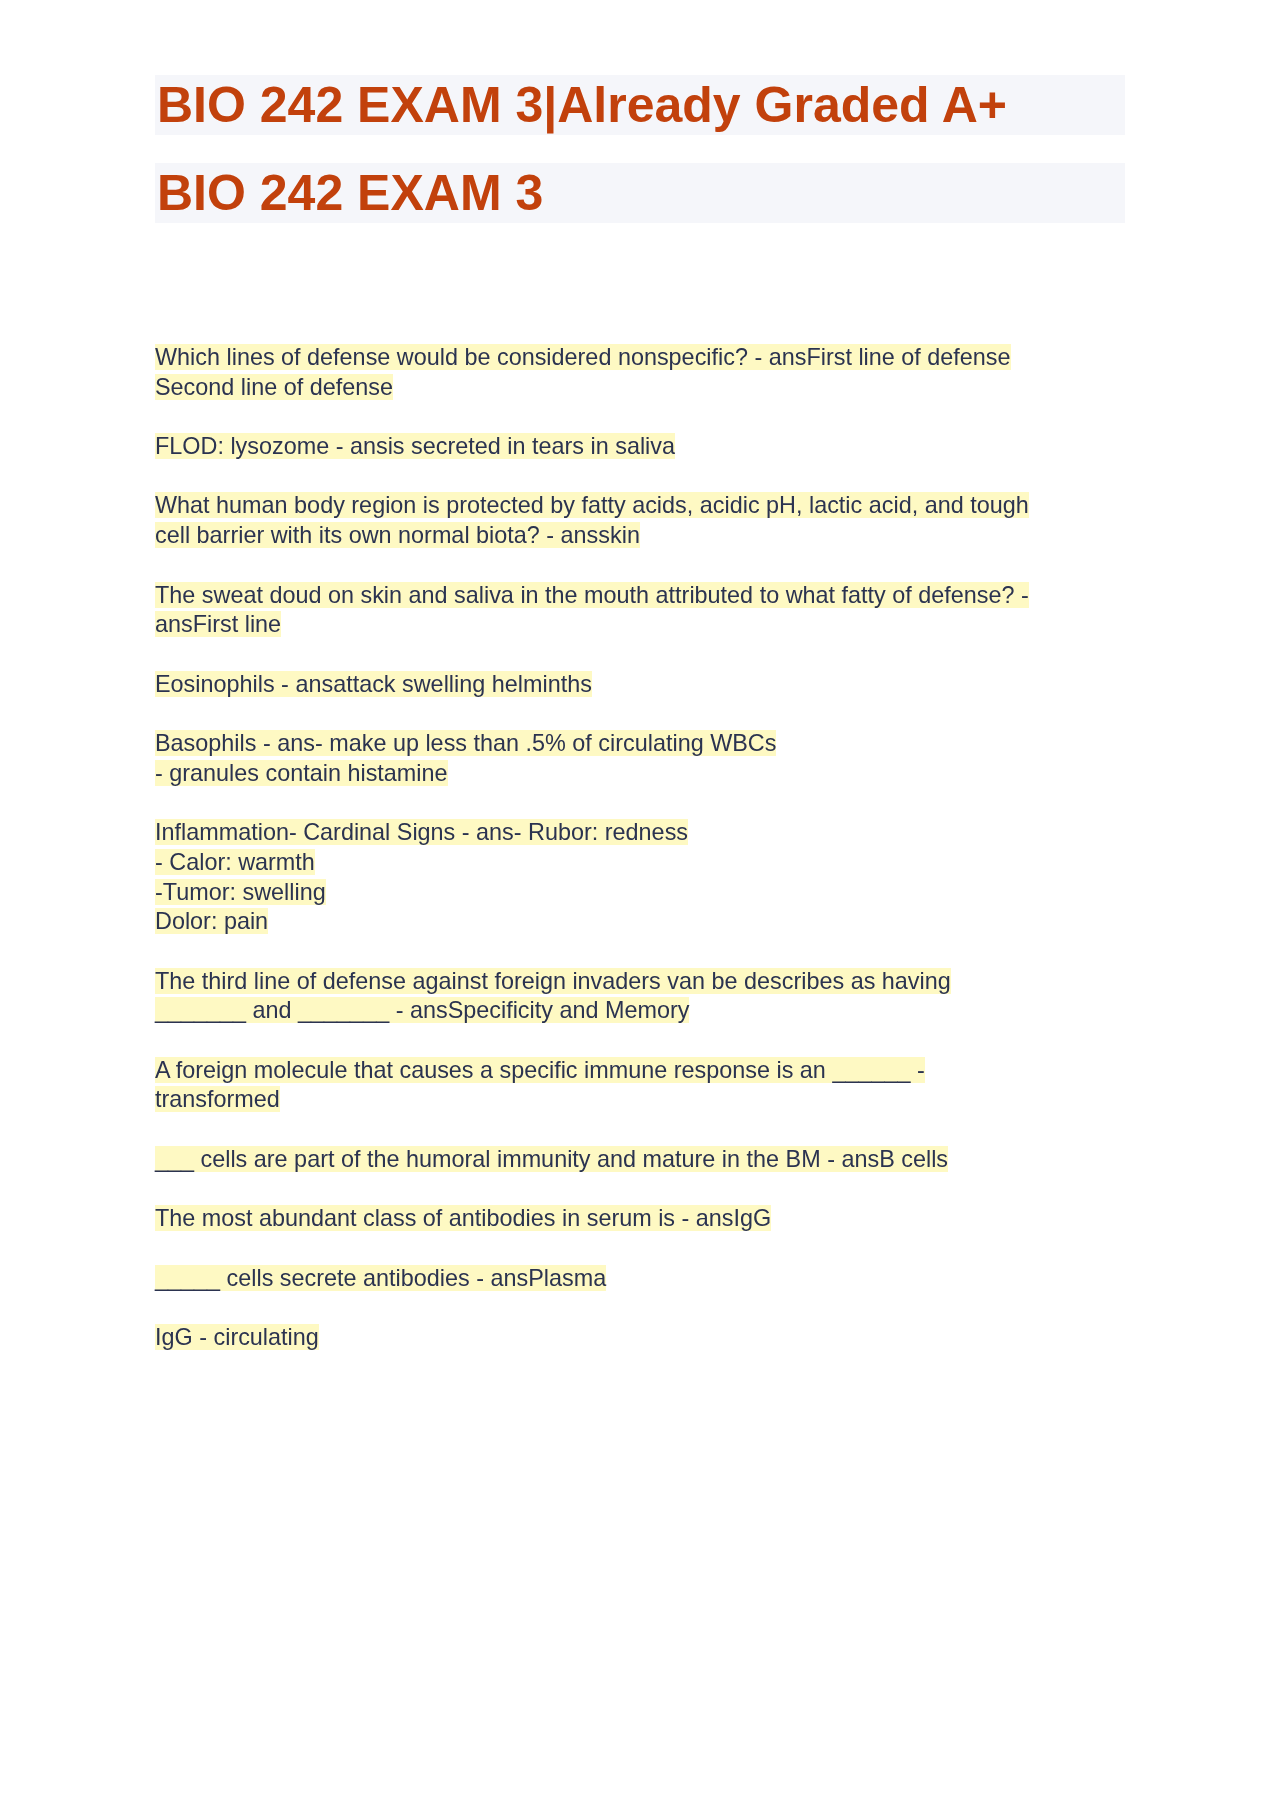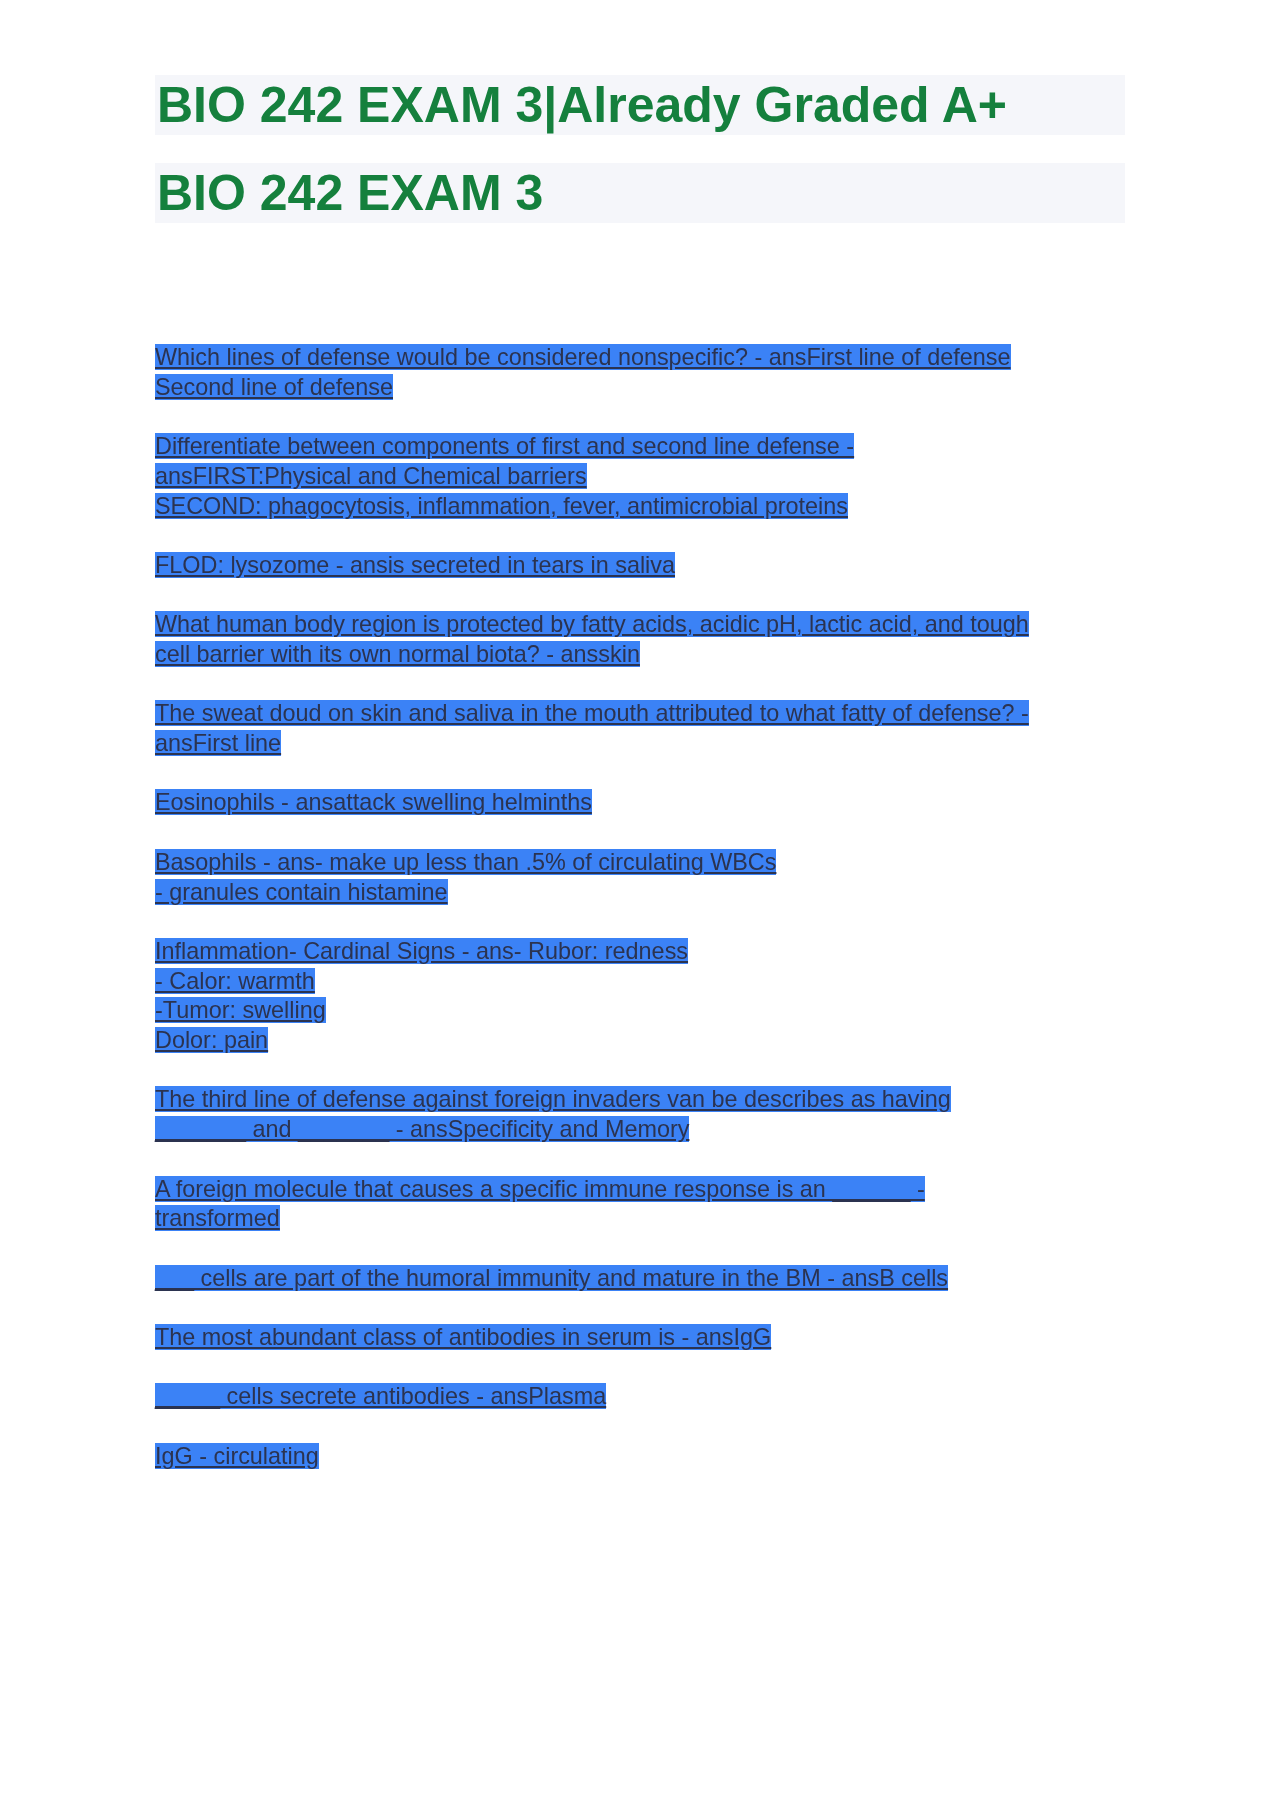--- a/index.html
+++ b/index.html
@@ -24,52 +24,48 @@
   .title {
     display: block;
     background: #f5f6fa;
     font-weight: bold;
     font-size: 50px;
     line-height: 60px;
     height: 60px;
     padding-left: 2px;
     margin: 0 0 28px 0;
     white-space: nowrap;
-    color: #15803d;
+    color: #c2410c;
   }
   .questions {
     margin-top: 120px;
   }
   .qa {
     font-size: 23.4px;
     line-height: 29.7px;
     margin: 0 0 29.7px 0;
     white-space: pre-wrap;
   }
   .qa .line {
-    background: #3b82f6;
+    background: #fef9c3;
     box-decoration-break: clone;
-    text-decoration: underline;
     -webkit-box-decoration-break: clone;
   }
 </style>
 </head>
 <body>
 
 <div class="page">
   <h1 class="title">BIO 242 EXAM 3|Already Graded A+</h1>
   <h1 class="title">BIO 242 EXAM 3</h1>
 
   <div class="questions">
     <div class="qa"><span class="line">Which lines of defense would be considered nonspecific? - ansFirst line of defense</span>
 <span class="line">Second line of defense</span></div>
 
-    <div class="qa"><span class="line">Differentiate between components of first and second line defense -</span>
-<span class="line">ansFIRST:Physical and Chemical barriers</span>
-<span class="line">SECOND: phagocytosis, inflammation, fever, antimicrobial proteins</span></div>
 
     <div class="qa"><span class="line">FLOD: lysozome - ansis secreted in tears in saliva</span></div>
 
     <div class="qa"><span class="line">What human body region is protected by fatty acids, acidic pH, lactic acid, and tough</span>
 <span class="line">cell barrier with its own normal biota? - ansskin</span></div>
 
     <div class="qa"><span class="line">The sweat doud on skin and saliva in the mouth attributed to what fatty of defense? -</span>
 <span class="line">ansFirst line</span></div>
 
     <div class="qa"><span class="line">Eosinophils - ansattack swelling helminths</span></div>

